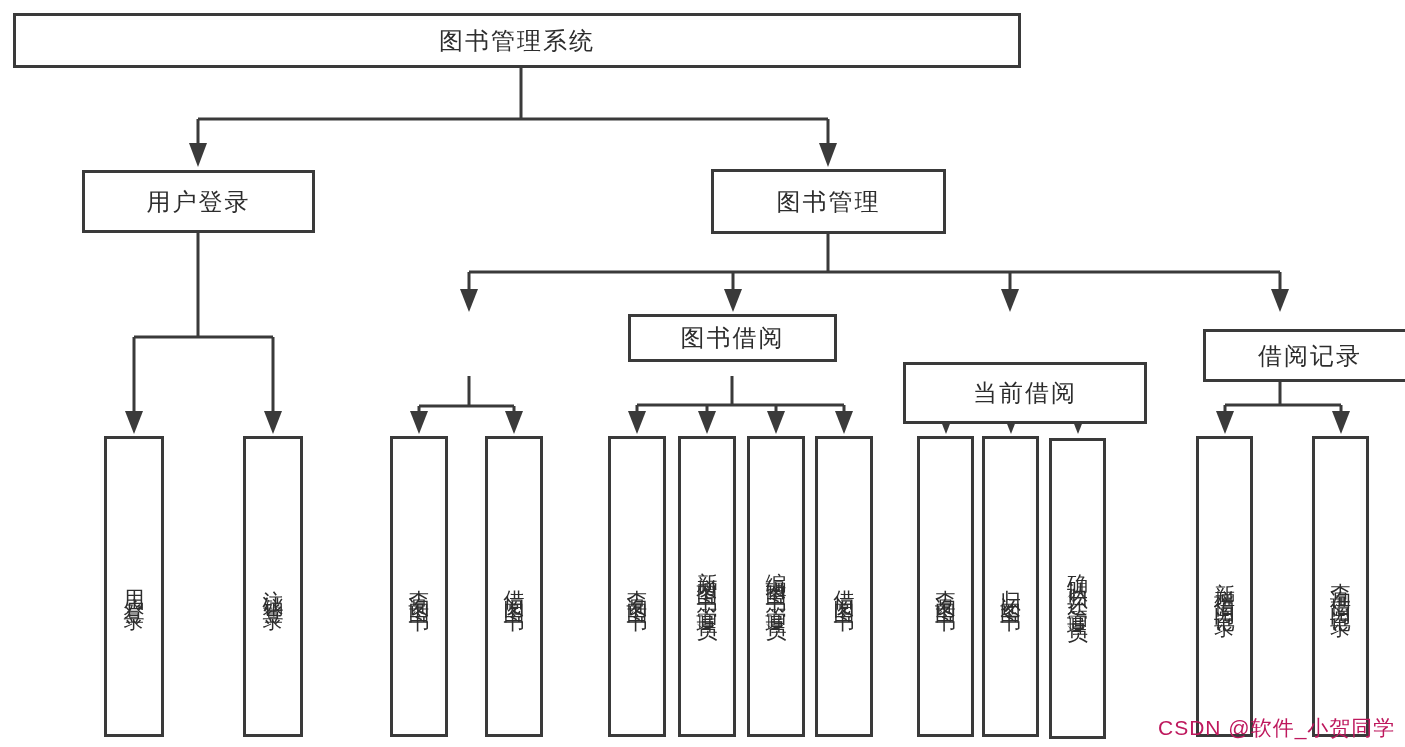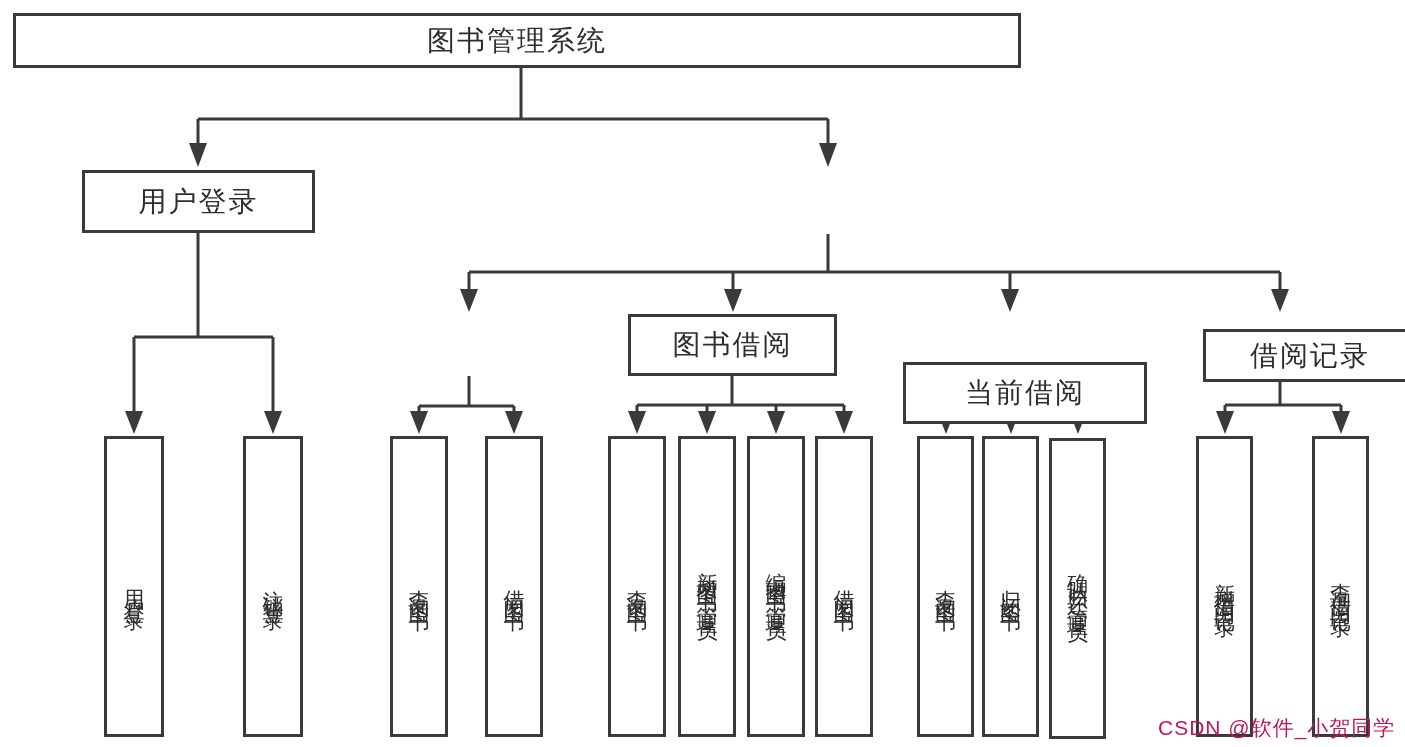--- a/index.html
+++ b/index.html
@@ -18,21 +18,21 @@
     z-index: 0;
   }
   .hbox {
     position: absolute;
     box-sizing: border-box;
     border: 3px solid #3a3a3a;
     background: #ffffff;
     display: flex;
     align-items: center;
     justify-content: center;
-    font-size: 28px;
+    font-size: 24px;
     letter-spacing: 2px;
     color: #2d2d2d;
     z-index: 1;
   }
   .vbox {
     position: absolute;
     box-sizing: border-box;
     border: 3px solid #3a3a3a;
     background: #ffffff;
     display: flex;
@@ -107,22 +107,25 @@
     </g>
   </svg>
 
   <div class="hbox" style="left:13px; top:13px; width:1008px; height:55px;">
     <span>图书管理系统</span>
   </div>
 
   <div class="hbox" style="left:82px; top:170px; width:233px; height:63px;">
     <span>用户登录</span>
   </div>
+  <div class="hbox" style="left:711px; top:169px; width:235px; height:65px;">
+    <span>图书管理</span>
+  </div>
 
-  <div class="hbox" style="left:628px; top:314px; width:209px; height:62px;">
+  <div class="hbox" style="left:628px; top:314px; width:209px; height:48px;">
     <span>图书借阅</span>
   </div>
   <div class="hbox" style="left:903px; top:314px; width:244px; height:62px;margin-top:48px;">
     <span>当前借阅</span>
   </div>
   <div class="hbox" style="left:1173px; top:329px; width:214px; height:53px;margin-left:30px;">
     <span>借阅记录</span>
   </div>
 
   <div class="vbox" style="left:104px; top:436px; width:60px; height:301px;">

